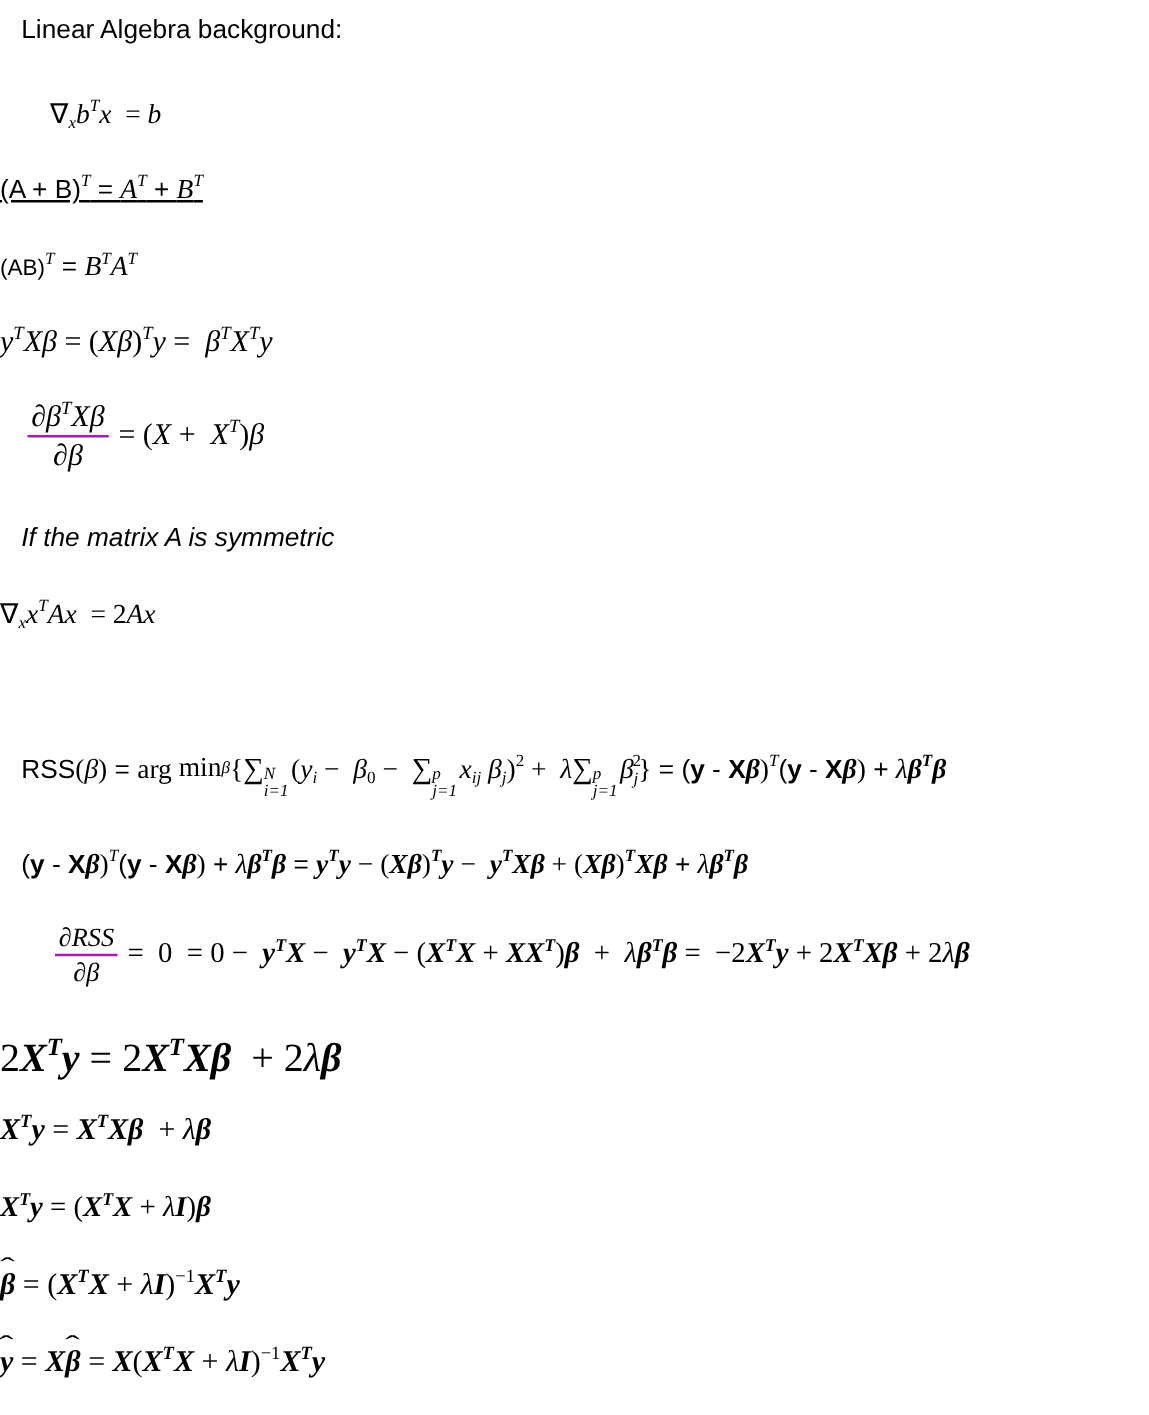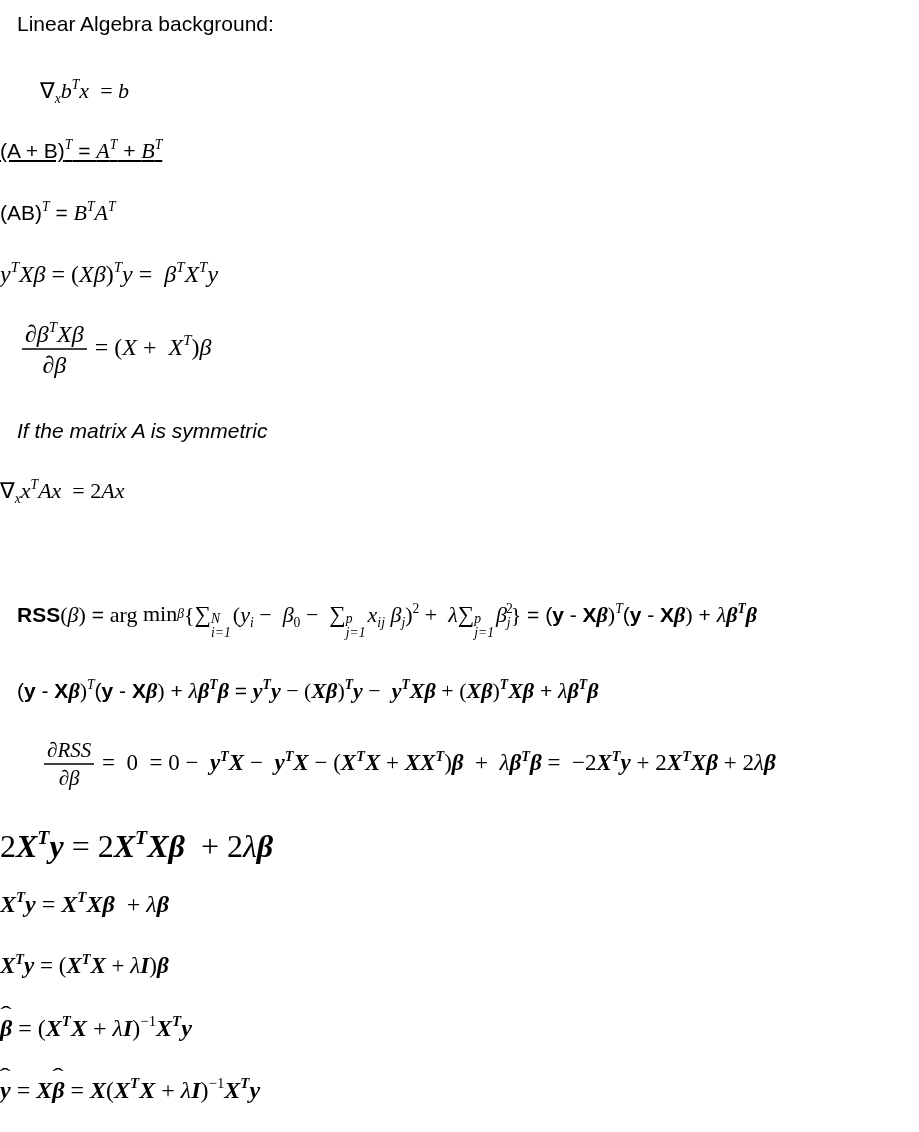--- a/index.html
+++ b/index.html
@@ -8,21 +8,21 @@
   .math { font-family: "Liberation Serif", serif; }
   .line { position: absolute; white-space: nowrap; line-height: 1; }
   .heading { font-size: 21px; }
   .eq { font-size: 22px; }
   .center { left: 0; right: 0; text-align: left; }
   i { font-style: italic; }
   b { font-weight: bold; }
   sup { font-size: 0.62em; vertical-align: 0.65em; line-height: 0; }
   sub { font-size: 0.62em; vertical-align: -0.35em; line-height: 0; }
   .frac { display: inline-flex; flex-direction: column; align-items: center; vertical-align: middle; margin: 0 2px; }
-  .frac .num { padding: 0 3px 2px 3px; border-bottom: 2px solid #404040; }
+  .frac .num { padding: 0 3px 2px 3px; border-bottom: 2px solid #a21caf; }
   .frac .den { padding-top: 3px; }
   .sumop { font-size: 1.05em; }
   .limits { display: inline-flex; flex-direction: column; vertical-align: -0.1em; font-size: 0.62em; line-height: 1; margin-right: 2px; }
   .argmin { display: inline-flex; align-items: center; vertical-align: top; }
   .argmin .under { font-size: 0.62em; font-style: italic; line-height: 1; }
   .hat { position: relative; display: inline-block; }
   .hat::before { content: "\02C6"; position: absolute; left: 50%; transform: translateX(-50%) scaleX(1.6); top: -0.55em; font-weight: normal; font-size: 0.9em; }
 </style>
 </head>
 <body>
@@ -31,21 +31,21 @@
 
 <div class="line math eq center" style="top:80px;">
   <span style="margin-left:40px;">∇<sub><i>x</i></sub><i>b</i><sup><i>T</i></sup><i>x</i>&nbsp; = <i>b</i></span>
 </div>
 
 <div class="line eq center" style="top:140px;text-decoration:underline;">
   <span class="sans" style="font-size:21px;">(A + B)</span><sup class="math"><i>T</i></sup><span class="sans" style="font-size:21px;"> = </span><span class="math"><i>A</i><sup><i>T</i></sup></span><span class="sans" style="font-size:21px;"> + </span><span class="math"><i>B</i><sup><i>T</i></sup></span>
 </div>
 
 <div class="line eq center" style="top:202px;">
-  <span class="sans" style="font-size:21px;">(AB)</span><sup class="math"><i>T</i></sup><span class="sans" style="font-size:21px;"> = </span><span class="math"><i>B</i><sup><i>T</i></sup><i>A</i><sup><i>T</i></sup></span>
+  <span class="sans" style="font-size:18px;">(AB)</span><sup class="math"><i>T</i></sup><span class="sans" style="font-size:21px;"> = </span><span class="math"><i>B</i><sup><i>T</i></sup><i>A</i><sup><i>T</i></sup></span>
 </div>
 
 <div class="line math eq center" style="top:262px; font-size:24px;">
   <i>y</i><sup><i>T</i></sup><i>Xβ</i> = (<i>Xβ</i>)<sup><i>T</i></sup><i>y</i> =&nbsp; <i>β</i><sup><i>T</i></sup><i>X</i><sup><i>T</i></sup><i>y</i>
 </div>
 
 <div class="line math eq center" style="top:322px; font-size:24px;">
   <span style="margin-left:20px;"></span>
   <span class="frac">
       <span class="num"><i>∂β</i><sup><i>T</i></sup><i>Xβ</i></span>
@@ -54,21 +54,21 @@
   = (<i>X</i> +&nbsp; <i>X</i><sup><i>T</i></sup>)<i>β</i>
 </div>
 
 <div class="line sans heading" style="left:17px; top:420px;font-style:italic;">If the matrix A is symmetric</div>
 
 <div class="line math eq center" style="top:480px;">
   ∇<sub><i>x</i></sub><i>x</i><sup><i>T</i></sup><i>Ax</i>&nbsp; = 2<i>Ax</i>
 </div>
 
 <div class="line eq" style="left:17px; top:603px;">
-  <span class="sans" style="font-size:21px;font-weight:bold;">RSS</span><span class="math">(<i>β</i>)</span><span class="sans" style="font-size:21px;"> = </span><span class="math"><span>arg</span> <span class="argmin">
+  <span class="sans" style="font-size:21px;">RSS</span><span class="math">(<i>β</i>)</span><span class="sans" style="font-size:21px;"> = </span><span class="math"><span>arg</span> <span class="argmin">
         <span>min</span>
         <span class="under">β</span>
       </span>{<span class="sumop">∑</span><span class="limits">
         <i>N</i>
         <i>i=1</i>
       </span>(<i>y<sub>i</sub></i> −&nbsp; <i>β</i><sub>0</sub> −&nbsp; <span class="sumop">∑</span><span class="limits">
         <i>p</i>
         <i>j=1</i>
       </span><i>x<sub>ij</sub></i> <i>β<sub>j</sub></i>)<sup>2</sup> +&nbsp; <i>λ</i><span class="sumop">∑</span><span class="limits">
         <i>p</i>

